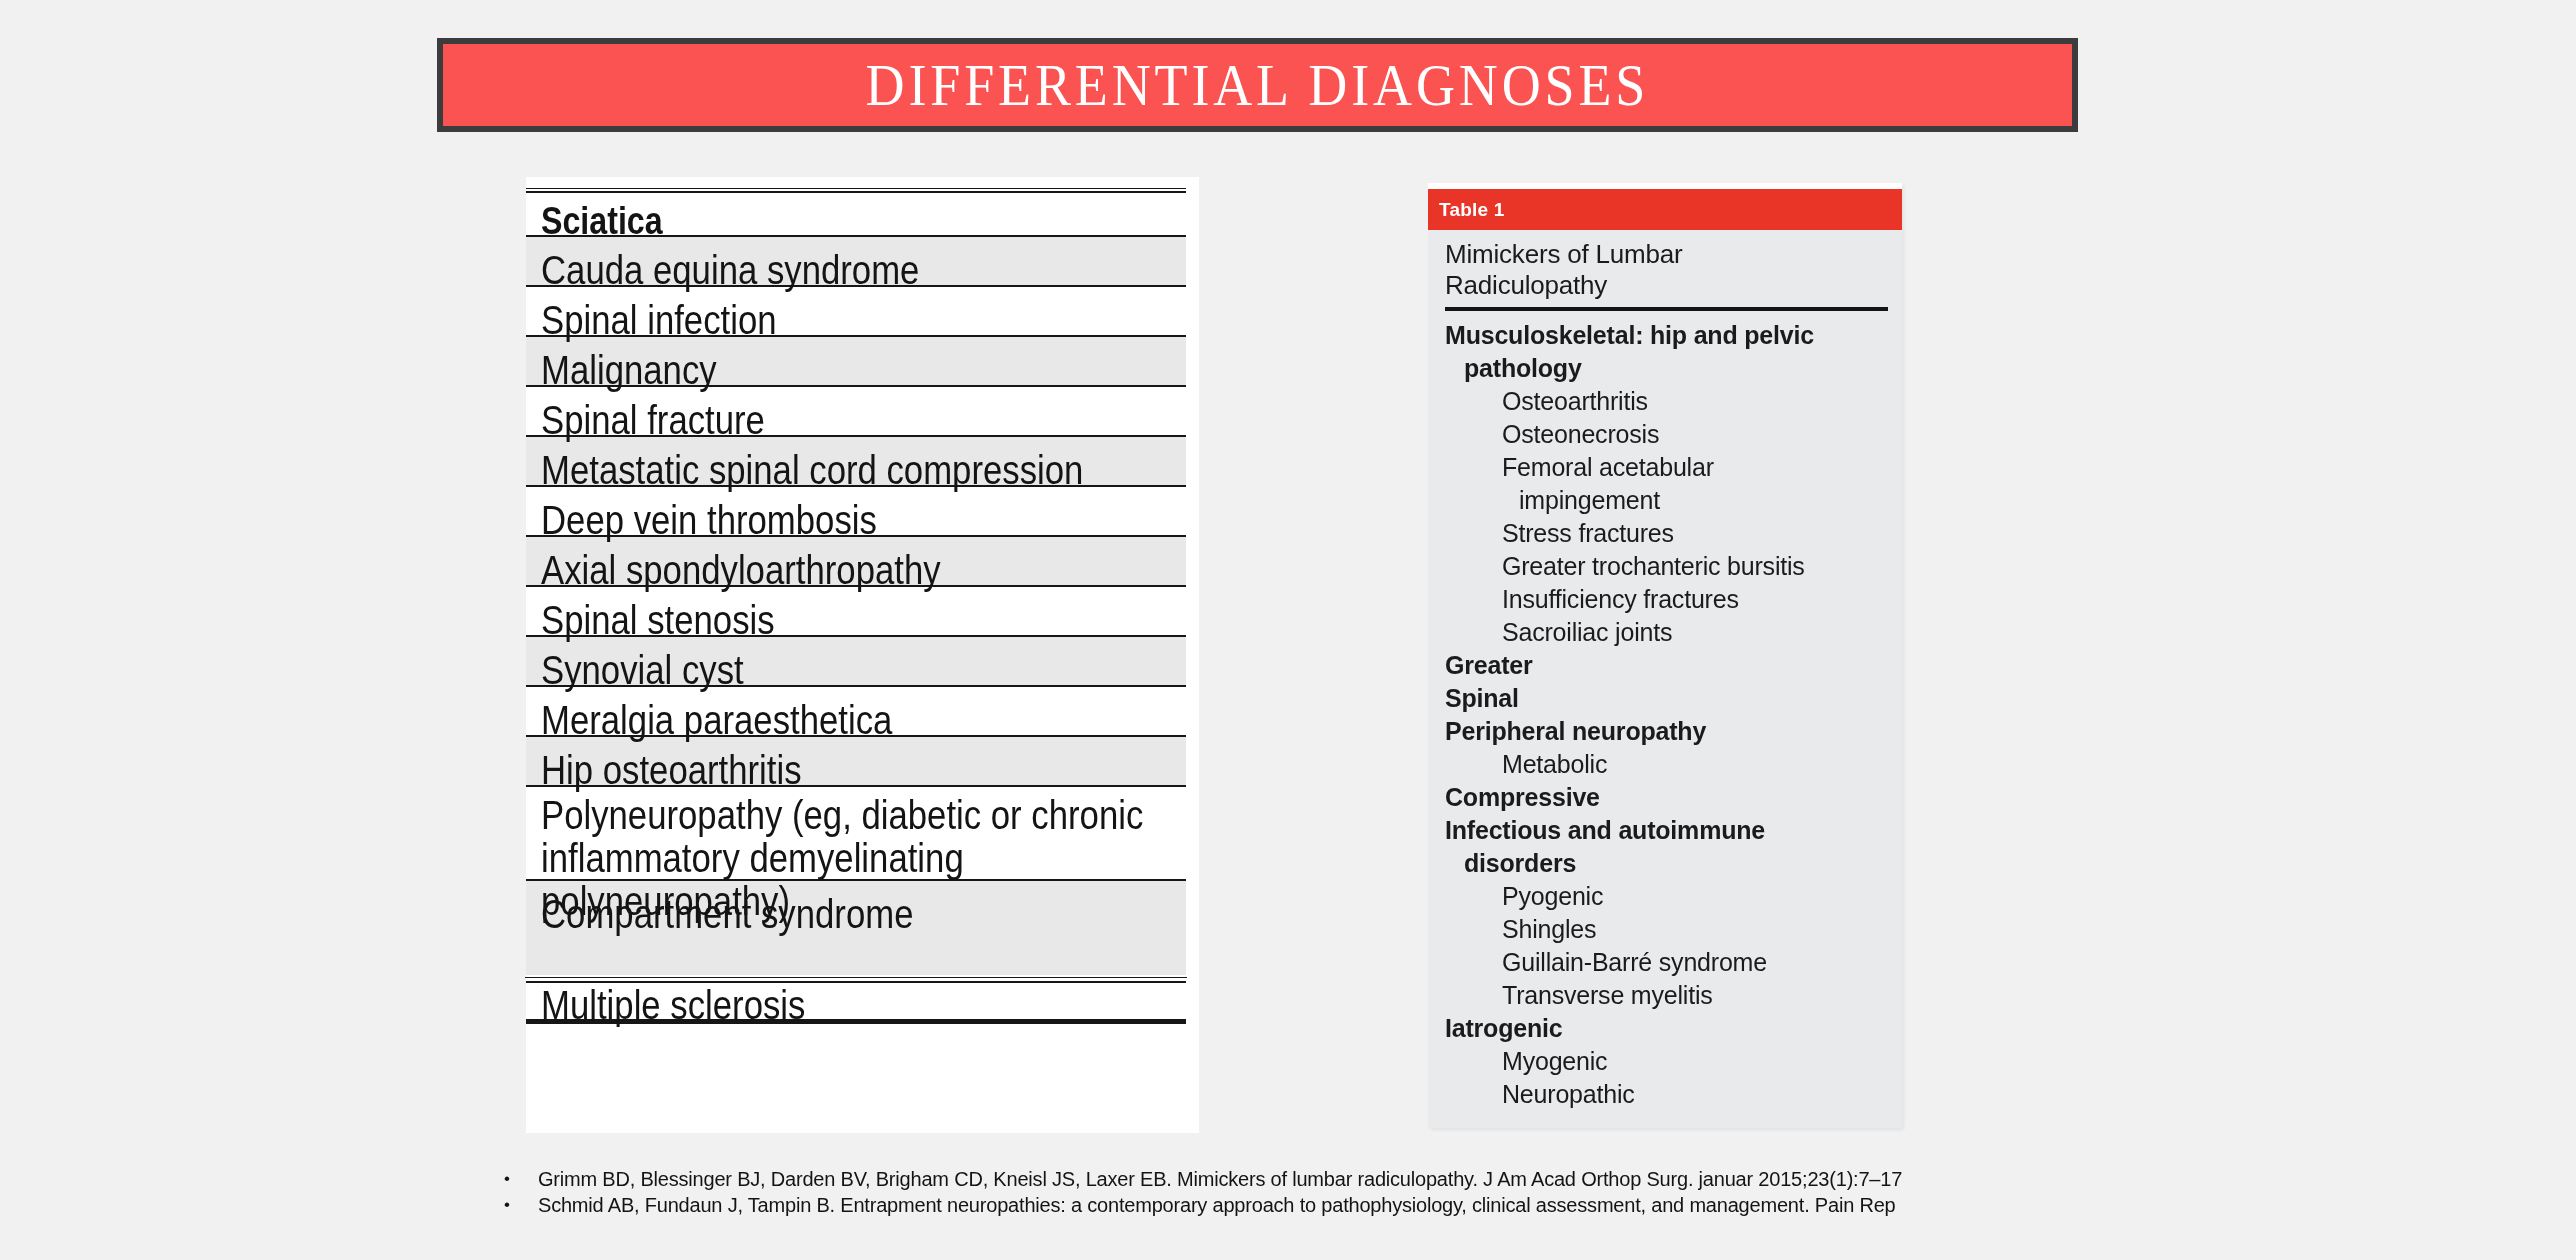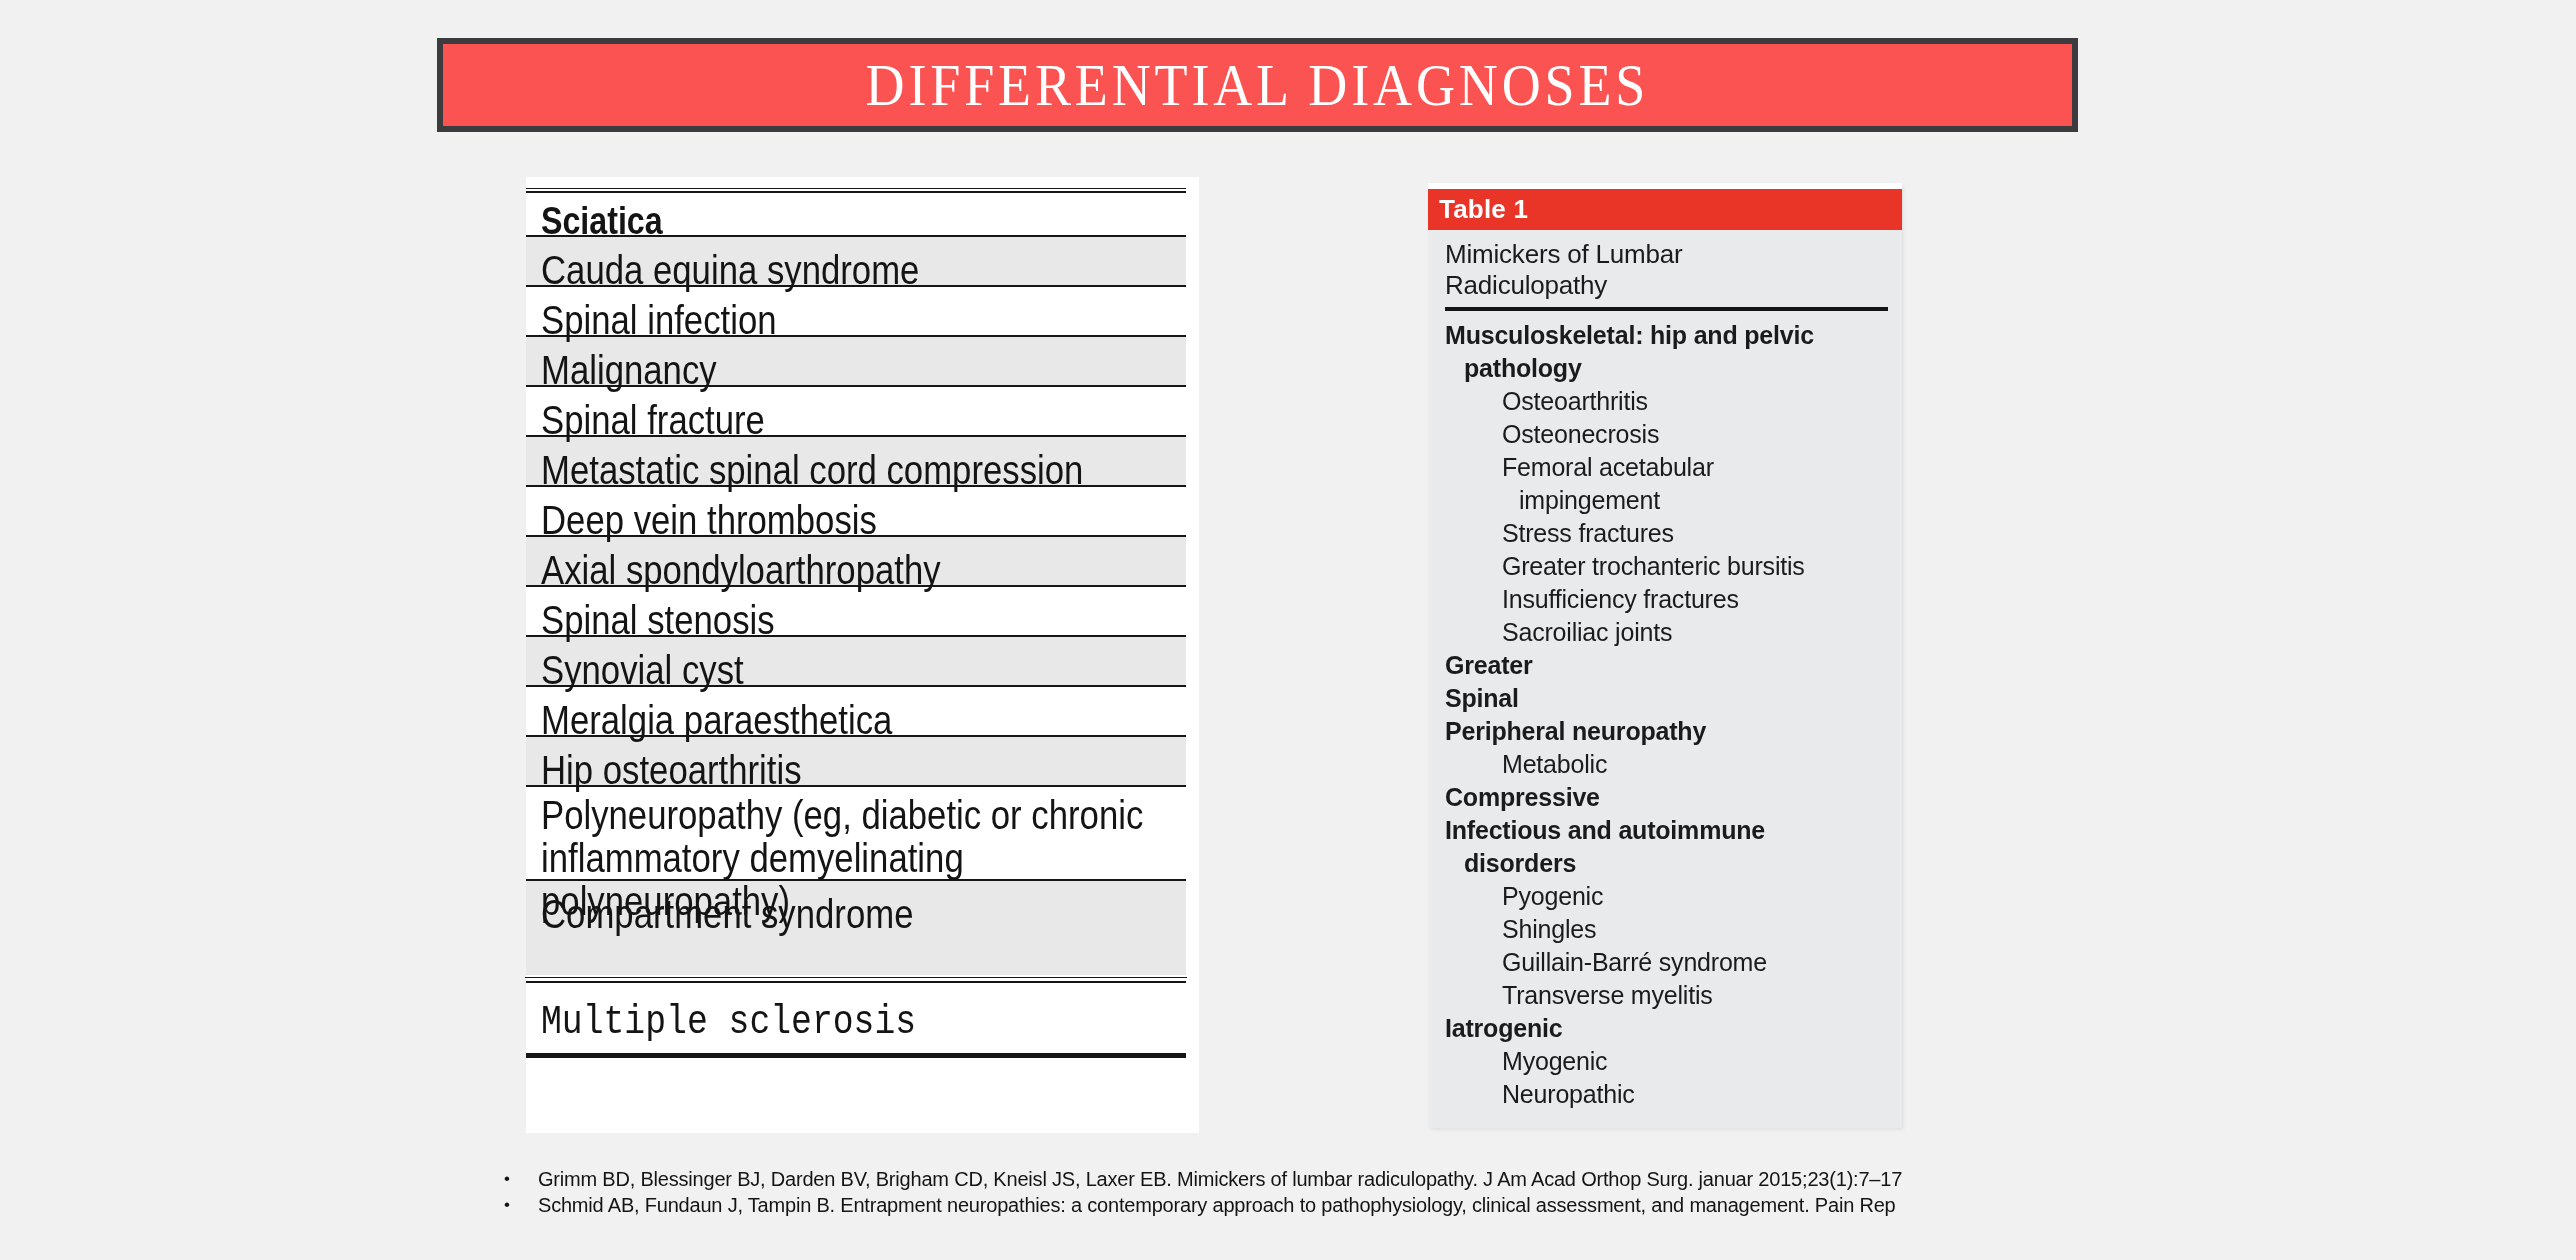--- a/index.html
+++ b/index.html
@@ -17,32 +17,32 @@
   
   .left-panel{position:absolute;left:526px;top:177px;width:673px;height:956px;background:#ffffff;}
   .dx-table{position:absolute;left:0;top:11px;width:660px;box-sizing:border-box;
             border-top:1.7px solid #161616;padding-top:1.7px;border-bottom:5.2px solid #161616;}
   .dx-row{box-sizing:border-box;border-top:2.6px solid #161616;height:50px;
           padding:12px 12px 0 14.6px;font-size:41px;line-height:43px;color:#141414;}
   .dx-row.shaded{background:var(--row_gray,#e8e8e8);}
   .dx-row.first{height:44px;padding-top:6.9px;font-size:38px;font-weight:bold;}
   .dx-row.twoline{height:94px;padding-top:6.9px;}
   .dx-row.tall{height:96px;}
-  .dx-row.last{height:72px;padding-top:18px;font-family:Liberation Mono, monospace;}
+  .dx-row.last{height:38px;padding-top:1px;}
   .dx-row.dbl{margin-top:6px;position:relative;}
   .dx-row.dbl::before{content:"";position:absolute;left:-0.9px;right:-0.9px;top:-6px;height:1.7px;background:#161616;}
   .dx-row .cond{display:block;width:118%;transform:scaleX(0.847);transform-origin:0 0;
                 white-space:pre-line;}
 
   
   .right-panel{position:absolute;left:1428px;top:183px;width:474px;height:945px;background:#ffffff;
                box-shadow:1.7px 1.7px 4.3px rgba(0,0,0,0.08);}
   .t1-bar{position:absolute;left:0;top:6px;width:100%;height:41px;box-sizing:border-box;
           background:var(--table1_red,#e93428);display:flex;align-items:center;padding-left:11px;}
-  .t1-bar-label{color:#ffffff;font-size:26px;font-weight:bold;letter-spacing:0.2px;}
+  .t1-bar-label{color:#ffffff;font-size:19px;font-weight:bold;letter-spacing:0.2px;}
   .t1-body{position:absolute;left:0;top:47px;width:100%;bottom:0;box-sizing:border-box;
            background:var(--body_gray,#e9eaec);padding:8.6px 12px 0 17px;color:#1b1b1d;}
   .t1-title{font-size:26px;font-weight:normal;line-height:31px;white-space:pre-line;letter-spacing:-0.2px;}
   .t1-rule{height:3.4px;background:#141414;margin:6.9px 1.7px 7.7px 0;}
   .t1-item{font-size:25px;line-height:33px;white-space:pre-line;letter-spacing:-0.2px;}
   .t1-item.lvl0{font-weight:bold;padding-left:19px;text-indent:-19px;}
   .t1-item.lvl1{font-weight:normal;padding-left:74px;text-indent:-17px;}
 
   
   .refs{position:absolute;left:504px;top:1166px;width:1477px;margin:0;padding:0;list-style:none;}

